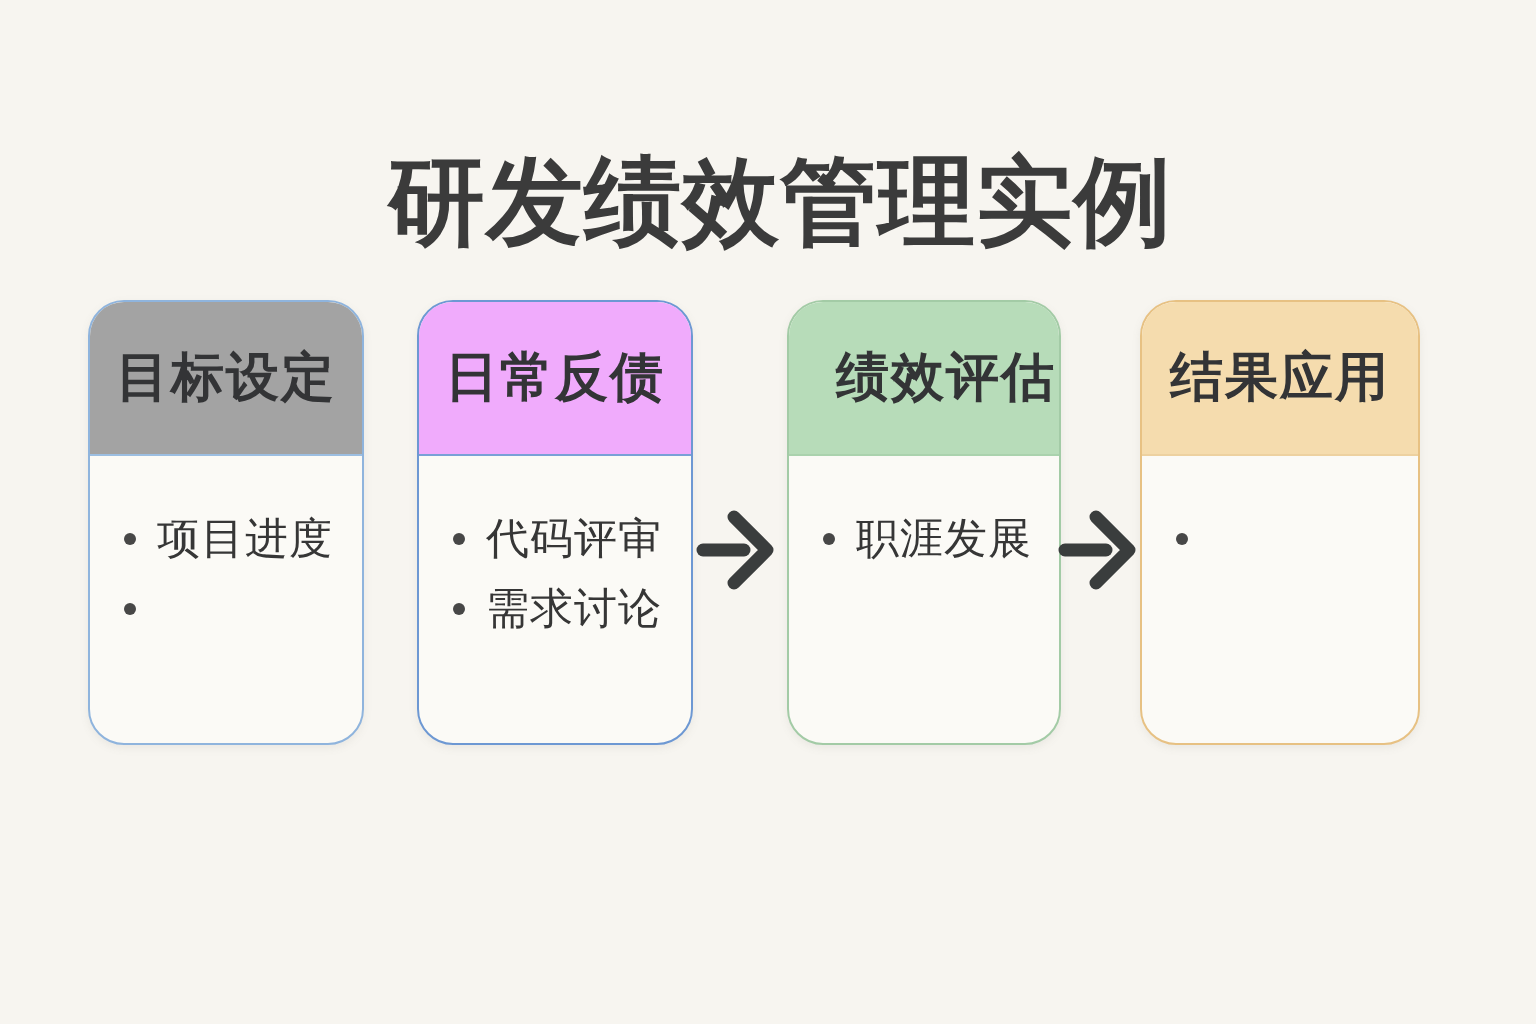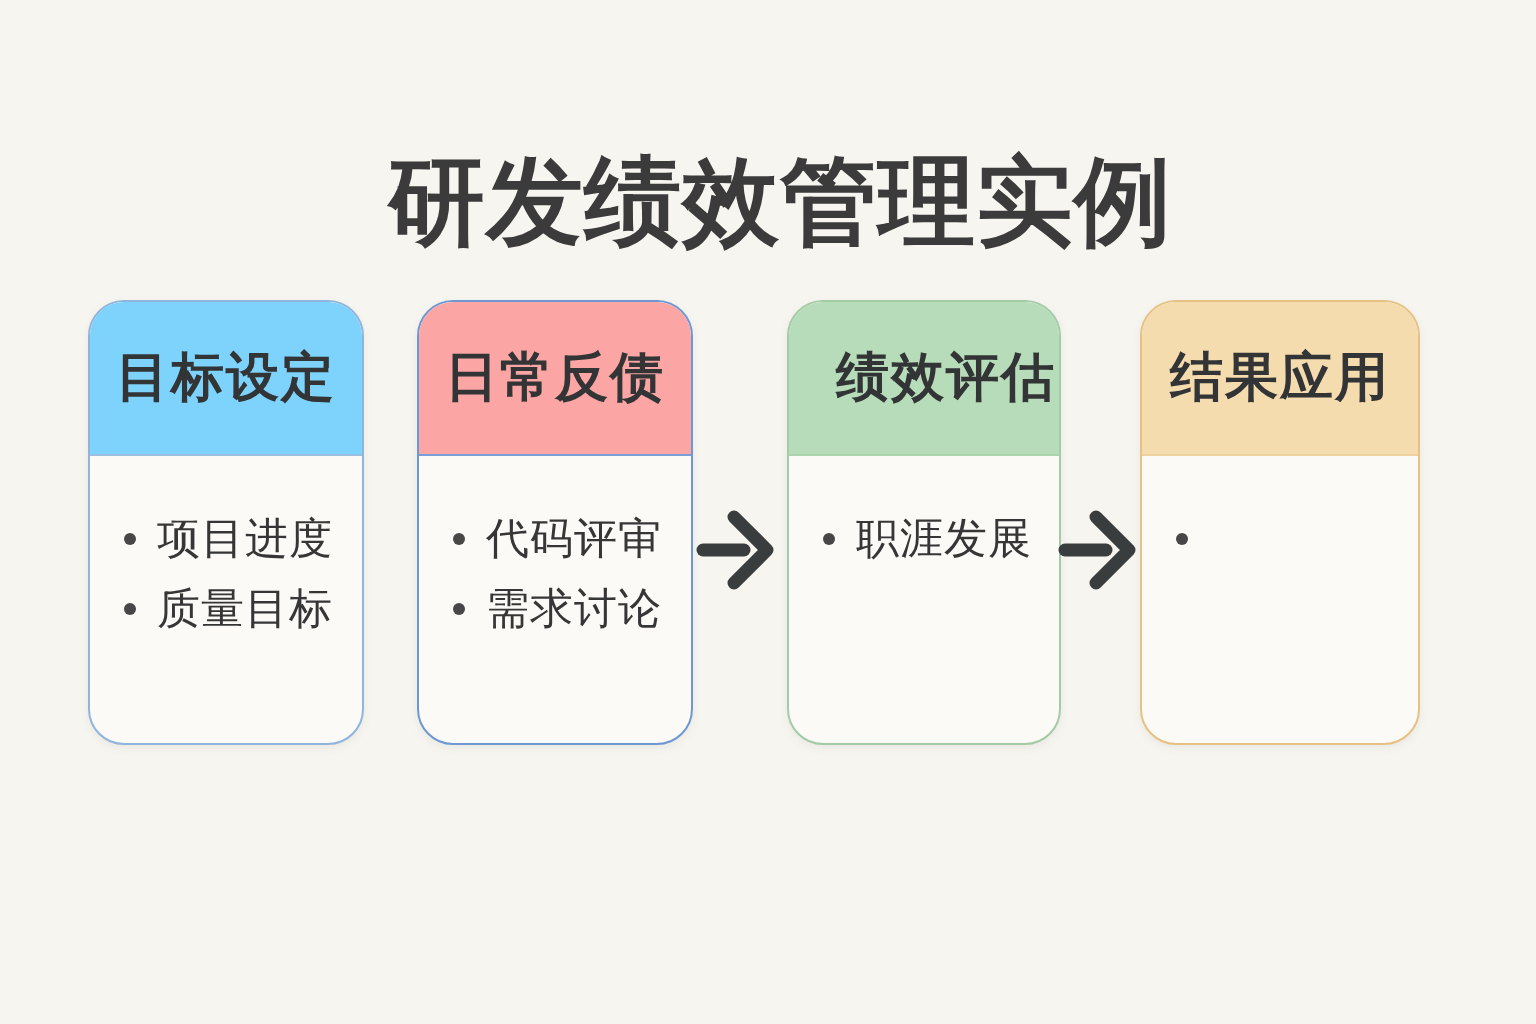--- a/index.html
+++ b/index.html
@@ -25,22 +25,22 @@
   }
   .card1{left:88px;border-color:#8fb4dd;}
   .card2{left:417px;border-color:#6d98d3;}
   .card3{left:787px;width:274px;border-color:#a3cba6;}
   .card4{left:1140px;width:280px;border-color:#e7c183;}
   .card-header{
     height:152px;display:flex;align-items:center;justify-content:center;
     font-size:53px;font-weight:800;color:#333436;
     letter-spacing:2px;
   }
-  .card1 .card-header{background:#7dd3fc;border-bottom:2px solid #9cbee1;}
-  .card2 .card-header{background:#fca5a5;border-bottom:2px solid #79a0d6;}
+  .card1 .card-header{background:#a3a3a3;border-bottom:2px solid #9cbee1;}
+  .card2 .card-header{background:#f0abfc;border-bottom:2px solid #79a0d6;}
   .card3 .card-header{background:#b7dcb9;border-bottom:2px solid #aad2ad;padding-left:44px;}
   .card4 .card-header{background:#f5dcae;border-bottom:2px solid #edd1a0;justify-content:center;}
   .card-body{padding:48px 0 0 34px;}
   .item{
     display:flex;align-items:center;gap:21px;height:70px;
     font-size:43px;font-weight:400;color:#363636;letter-spacing:1px;
   }
   .dot{width:12px;height:12px;border-radius:50%;background:#474747;flex:0 0 auto;}
   .arrow{position:absolute;top:506px;width:86px;height:86px;}
   .arrow1{left:694px;}
@@ -56,21 +56,20 @@
   <header class="card-header">
     <span>目标设定</span>
   </header>
   <div class="card-body">
     <div class="item">
       <span class="dot"></span>
       <span>项目进度</span>
     </div>
     <div class="item">
       <span class="dot"></span>
-      <span>质量目标</span>
     </div>
   </div>
 </section>
 
 <section class="card card2">
   <header class="card-header">
     <span>日常反债</span>
   </header>
   <div class="card-body">
     <div class="item">

